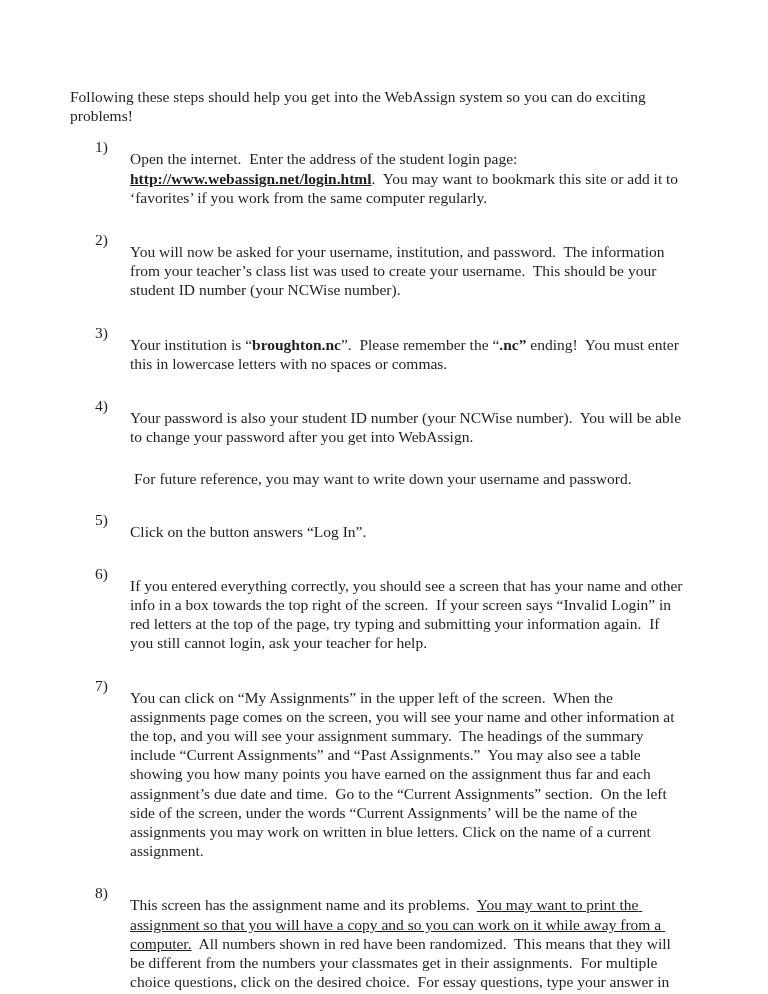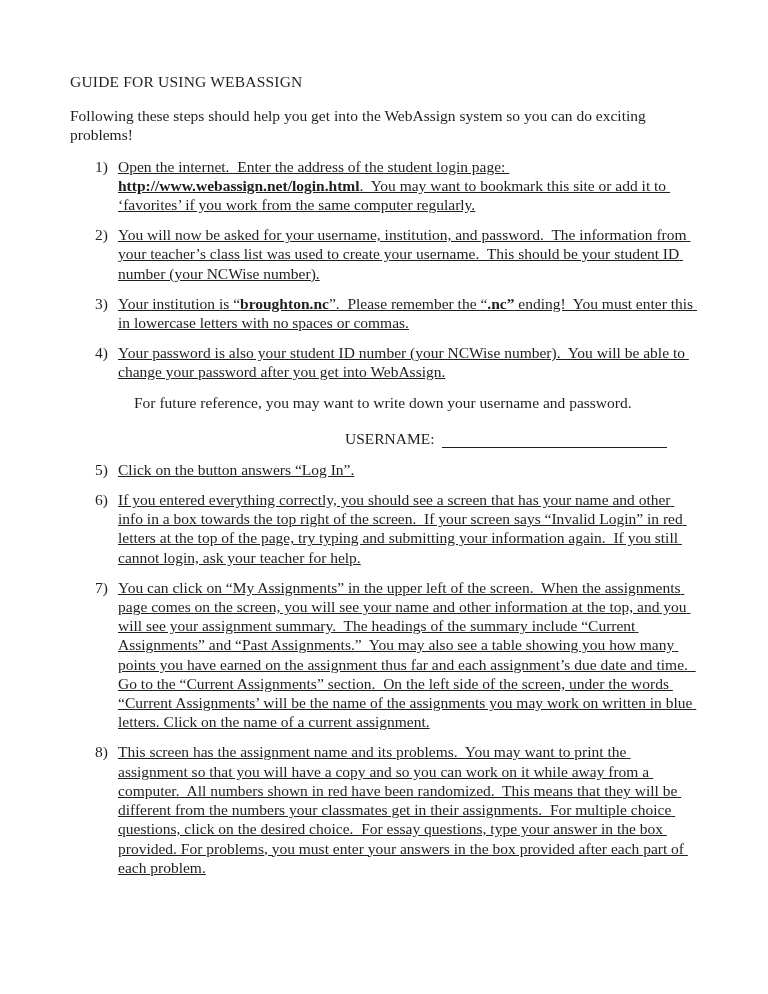--- a/index.html
+++ b/index.html
@@ -19,21 +19,21 @@
   .header { display: flex; align-items: flex-end; margin-bottom: 15px; }
   .title { letter-spacing: 0.2px; }
   .name-group { margin-left: auto; margin-right: 37px; display: flex; align-items: flex-end; }
   .name-label { margin-right: 10px; }
   .name-line { display: inline-block; width: 184px; border-bottom: 1px solid #1f1f1f; height: 16px; }
 
   .intro { margin: 0 0 12px 0; white-space: pre-wrap; }
 
   .doc-item { display: flex; margin: 0 0 11px 25px; }
   .item-number { width: 23px; flex-shrink: 0; }
-  .item-text { margin: 0; flex: 1; white-space: pre-wrap; text-decoration: underline; }
+  .item-text { margin: 12px; flex: 1; white-space: pre-wrap; }
 
   .seg-normal { font-weight: normal; }
   .seg-bold { font-weight: bold; }
   .seg-bold-underline { font-weight: bold; text-decoration: underline; }
   .seg-underline { text-decoration: underline; }
 
   .cred-block { margin: 0 0 12px 48px; }
   .cred-note { margin: 0 0 7px 16px; white-space: pre-wrap; }
   .cred-form { margin-left: 227px; padding-top: 2px; }
   .cred-line { display: flex; align-items: flex-end; width: 322px; height: 27px; }
@@ -47,21 +47,20 @@
     box-sizing: border-box;
   }
   .cred-suffix { margin-left: 2px; }
 </style>
 </head>
 <body>
 
 <div class="page">
 
   <div class="header">
-    <span class="title">GUIDE FOR USING WEBASSIGN</span>
   </div>
 
   <p class="intro">Following these steps should help you get into the WebAssign system so you can do exciting problems!</p>
 
   <div>
       <div class="doc-item">
         <span class="item-number">1)</span>
         <p class="item-text"><span class="seg-normal">Open the internet.  Enter the address of the student login page: </span><span class="seg-bold-underline">http://www.webassign.net/login.html</span><span class="seg-normal">.  You may want to bookmark this site or add it to ‘favorites’ if you work from the same computer regularly.</span></p>
       </div>
       <div class="doc-item">
@@ -74,24 +73,20 @@
       </div>
       <div class="doc-item">
         <span class="item-number">4)</span>
         <p class="item-text"><span class="seg-normal">Your password is also your student ID number (your NCWise number).  You will be able to change your password after you get into WebAssign.</span></p>
       </div>
     </div>
 
   <div class="cred-block">
     <p class="cred-note">For future reference, you may want to write down your username and password.</p>
     <div class="cred-form">
-        <div class="cred-line">
-          <span class="cred-label">USERNAME:</span>
-          <span class="cred-underline"><span class="cred-value"></span></span>
-        </div>
       </div>
   </div>
 
   <div>
       <div class="doc-item">
         <span class="item-number">5)</span>
         <p class="item-text"><span class="seg-normal">Click on the button answers “Log In”.</span></p>
       </div>
       <div class="doc-item">
         <span class="item-number">6)</span>

